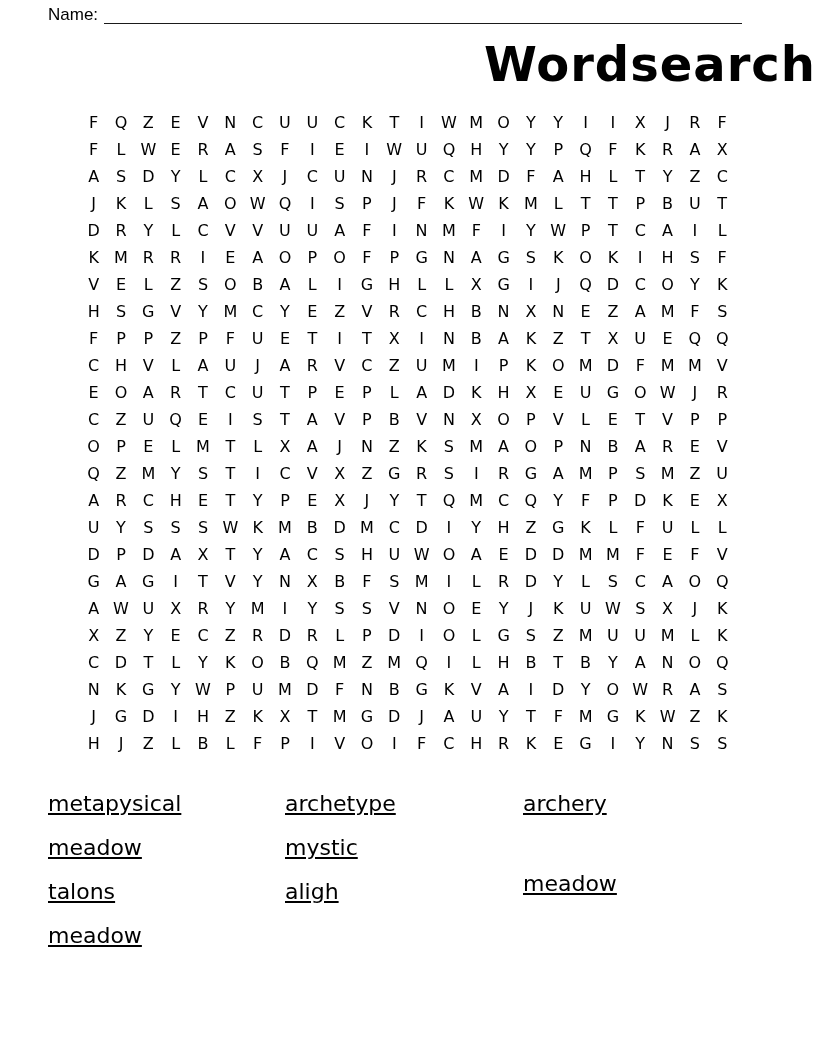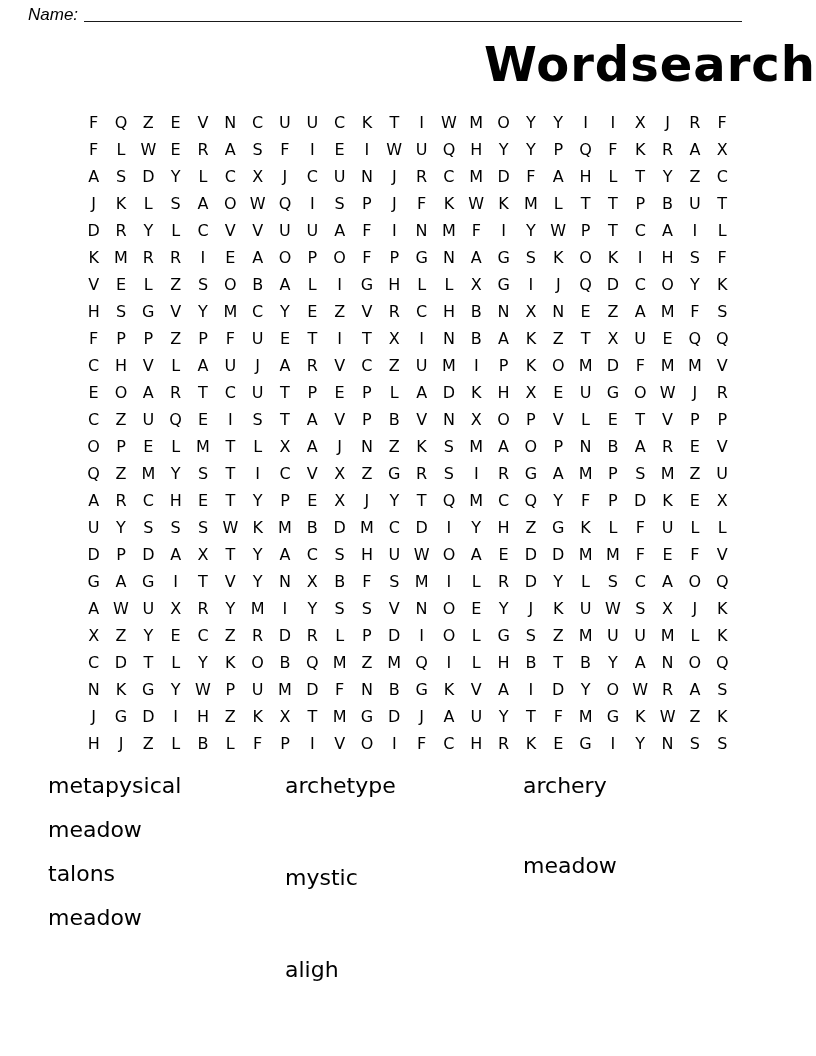--- a/index.html
+++ b/index.html
@@ -11,24 +11,23 @@
     position: relative;
     width: 816px;
     height: 1056px;
     background: #ffffff;
     color: #000000;
     overflow: hidden;
   }
   
   .name-row {
     display: flex;
-    align-items: flex-start;
-    margin: 5px 74px 0 28px;
+    align-items: center;
+    margin: 5px 74px 0 48px;
     height: 20px;
-    font-style: italic;
   }
   .name-label {
     font-family: "Liberation Sans", sans-serif;
     font-size: 17px;
     color: #000000;
     white-space: nowrap;
   }
   .name-line {
     flex: 1;
     border-bottom: 1.6px solid #1a1a1a;
@@ -59,28 +58,29 @@
     width: 27.33px;
     text-align: center;
     font-family: "DejaVu Sans", sans-serif;
     font-size: 16px;
     line-height: 27px;
     color: #000000;
   }
   
   .words {
     display: flex;
-    margin: 12px 0 0 48px;
+    margin: 30px 0 0 48px;
+    text-decoration: underline;
   }
   .word-col {
     display: flex;
     flex-direction: column;
   }
   .word-col:nth-child(1) { width: 237px; }
-  .word-col:nth-child(2) { width: 238px; gap: 48px; }
+  .word-col:nth-child(2) { width: 238px; }
   .word-col:nth-child(3) { width: 240px; gap: 36px; }
   .word-item {
     height: 44px;
     font-family: "DejaVu Sans", sans-serif;
     font-size: 22px;
     line-height: 34px;
     color: #000000;
   }
 </style>
 </head>

